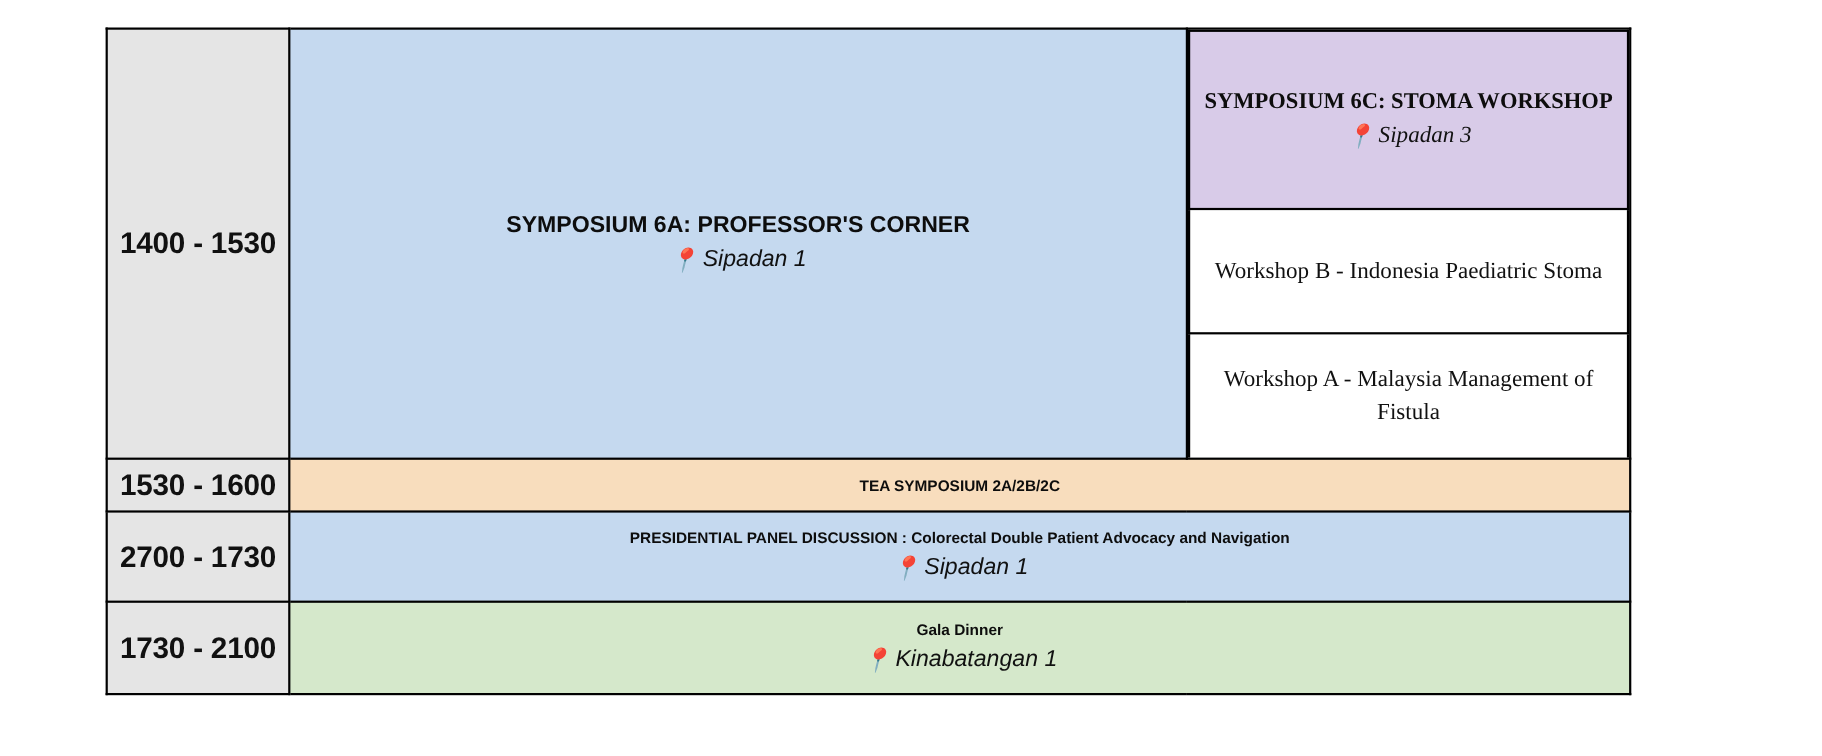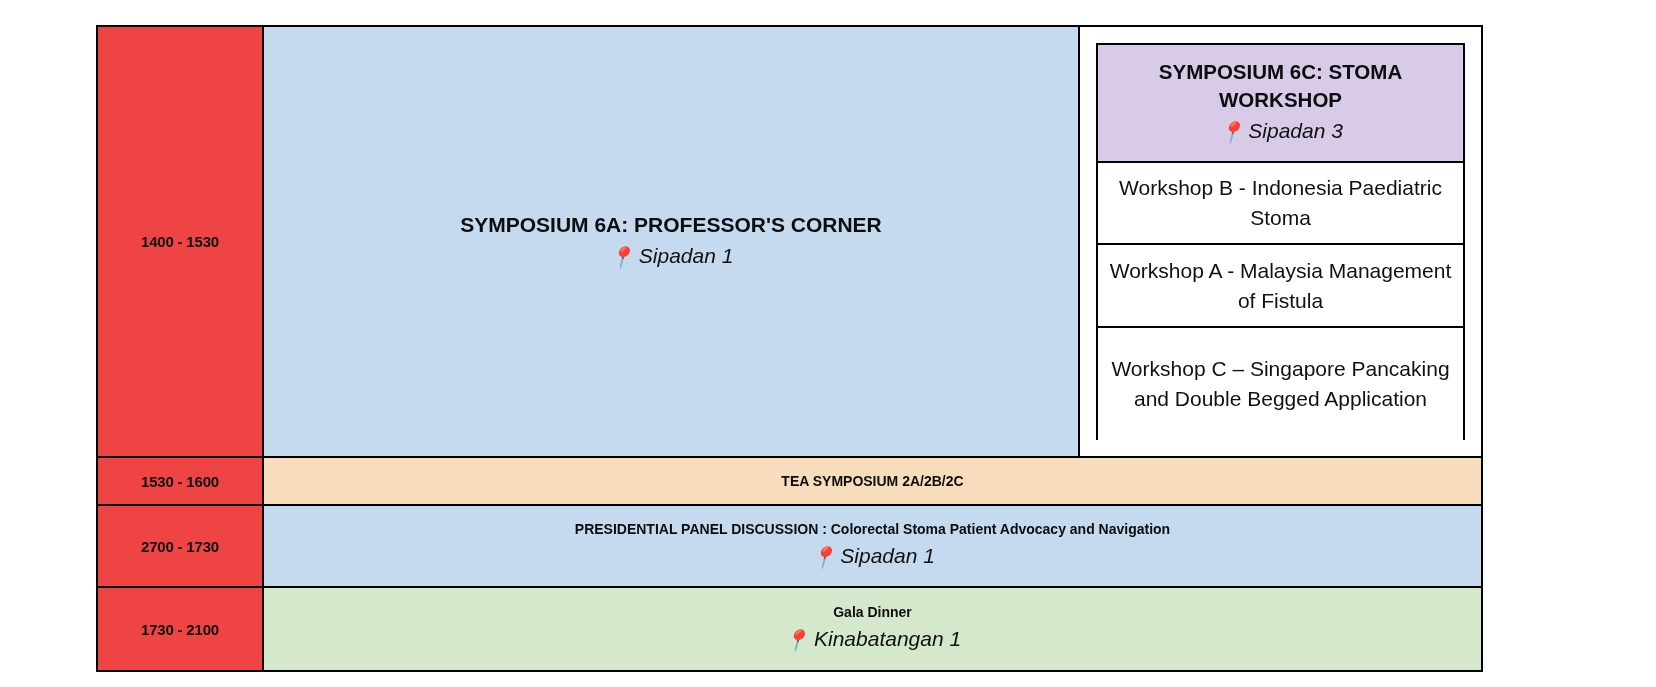--- a/index.html
+++ b/index.html
@@ -33,23 +33,23 @@
   table.schedule td {
     border: 2px solid #000000;
     padding: 0;
     vertical-align: middle;
     text-align: center;
   }
 
   
   .time-cell {
     width: 166px;
-    background: #ef4444;
+    background: #e5e5e5;
     font-weight: bold;
-    font-size: 15px;
+    font-size: 27px;
     letter-spacing: -0.2px;
     color: #111111;
   }
 
   
   .fill-blue   { background: #c5d9ef; }
   .fill-purple { background: #d8cbe8; }
   .fill-orange { background: #f8ddbd; }
   .fill-green  { background: #d5e8cb; }
   .fill-white  { background: #ffffff; }
@@ -137,63 +137,58 @@
 
         <td class="fill-blue">
           <div class="cell-pad-block">
             <div class="sess-title big">SYMPOSIUM 6A: PROFESSOR'S CORNER</div>
             <div class="venue-line">
               <span class="pin-icon">📍</span><span>Sipadan 1</span>
             </div>
           </div>
         </td>
 
-        <td class="fill-white" style="padding:16px; vertical-align:top;">
+        <td class="fill-white" style="padding:0; vertical-align:top;font-family:Liberation Serif, serif;">
           <table class="inner-table">
             <tbody>
               <tr>
                 <td class="fill-purple purple-head" style="height:116px;">
                   <div class="sess-title">SYMPOSIUM 6C: STOMA WORKSHOP</div>
                   <div class="venue-line">
                     <span class="pin-icon">📍</span><span>Sipadan 3</span>
                   </div>
                 </td>
               </tr>
               <tr>
                 <td class="fill-white" style="height:80px;">
                   <div class="workshop-text">Workshop B - Indonesia Paediatric Stoma</div>
                 </td>
               </tr>
               <tr>
                 <td class="fill-white" style="height:81px;">
                   <div class="workshop-text">Workshop A - Malaysia Management of Fistula</div>
                 </td>
               </tr>
-              <tr>
-                <td class="fill-white" style="height:112px;">
-                  <div class="workshop-text">Workshop C – Singapore Pancaking and Double Begged Application</div>
-                </td>
-              </tr>
             </tbody>
           </table>
         </td>
       </tr>
 
       <tr>
         <td class="time-cell row-h-tea">1530 - 1600</td>
         <td class="fill-orange" colspan="2">
           <div class="sess-title">TEA SYMPOSIUM 2A/2B/2C</div>
         </td>
       </tr>
 
       <tr>
         <td class="time-cell row-h-panel">2700 - 1730</td>
         <td class="fill-blue" colspan="2">
           <div class="cell-pad-block">
-            <div class="sess-title">PRESIDENTIAL PANEL DISCUSSION : Colorectal Stoma Patient Advocacy and Navigation</div>
+            <div class="sess-title">PRESIDENTIAL PANEL DISCUSSION : Colorectal Double Patient Advocacy and Navigation</div>
             <div class="venue-line">
               <span class="pin-icon">📍</span><span>Sipadan 1</span>
             </div>
           </div>
         </td>
       </tr>
 
       <tr>
         <td class="time-cell row-h-gala">1730 - 2100</td>
         <td class="fill-green" colspan="2">

